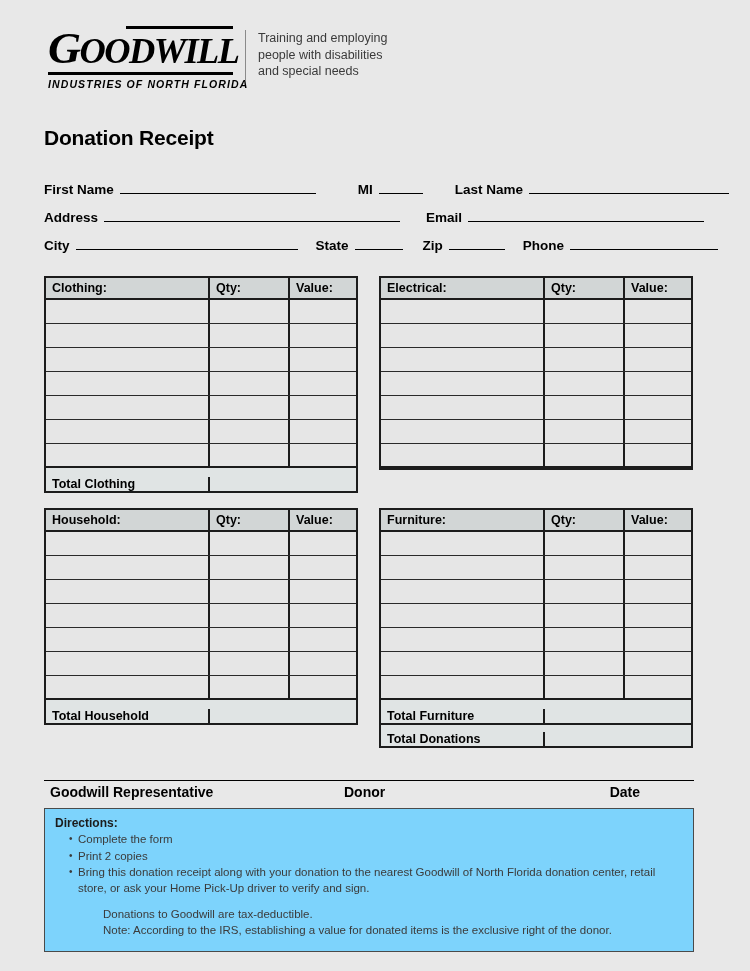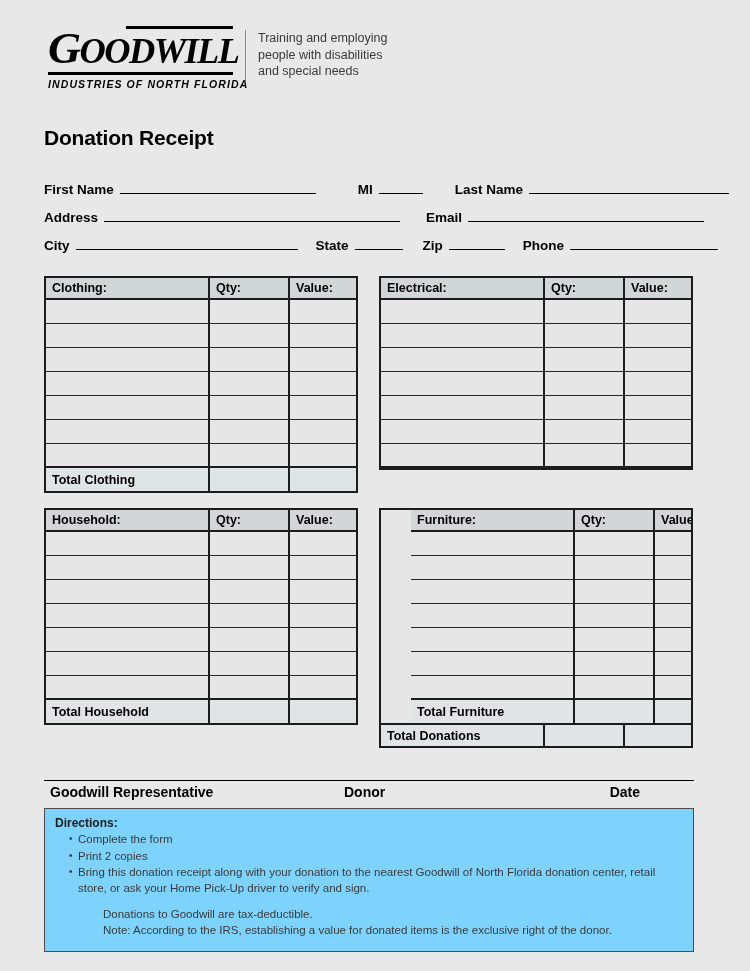--- a/index.html
+++ b/index.html
@@ -131,20 +131,21 @@
   .tbl-row.body {
     height: 24px;
     border-bottom: 1.6px solid #2a2a2a;
   }
   .tbl-row.body.last {
     border-bottom: 2px solid #1c1c1c;
   }
   .tbl-row.total {
     height: 23px;
     background: #e0e4e4;
+    align-items: flex-end;
   }
   .cell {
     box-sizing: border-box;
     display: flex;
     align-items: center;
     padding-left: 6px;
     font-size: 12.5px;
     font-weight: bold;
     overflow: hidden;
   }
@@ -428,21 +429,21 @@
       <div class="cell c-name"></div>
       <div class="cell c-qty"></div>
       <div class="cell c-val"></div>
     </div>
     <div class="tbl-row total">
       <div class="cell c-name">Total Household</div>
       <div class="cell c-qty"></div>
       <div class="cell c-val"></div>
     </div>
   </div>
-<div class="tbl" id="tbl-furniture" style="left:379px; top:508px; width:314px;padding-left:30px;">
+<div class="tbl" id="tbl-furniture" style="left:379px; top:508px; width:314px;">
     <div class="tbl-row head">
       <div class="cell c-name">Furniture:</div>
       <div class="cell c-qty">Qty:</div>
       <div class="cell c-val">Value:</div>
     </div>
     <div class="tbl-row body">
       <div class="cell c-name"></div>
       <div class="cell c-qty"></div>
       <div class="cell c-val"></div>
     </div>

